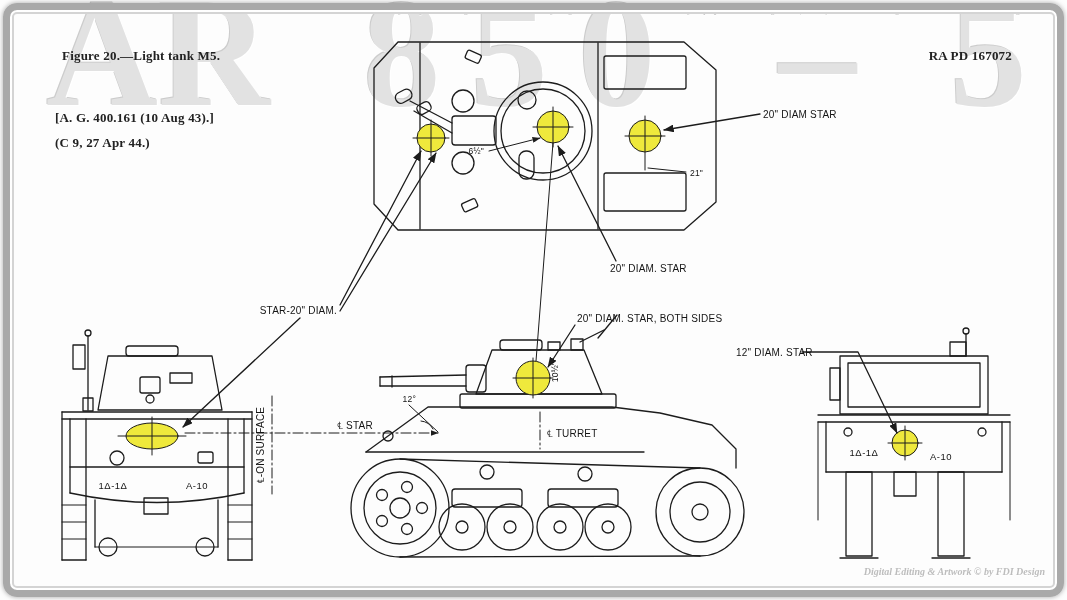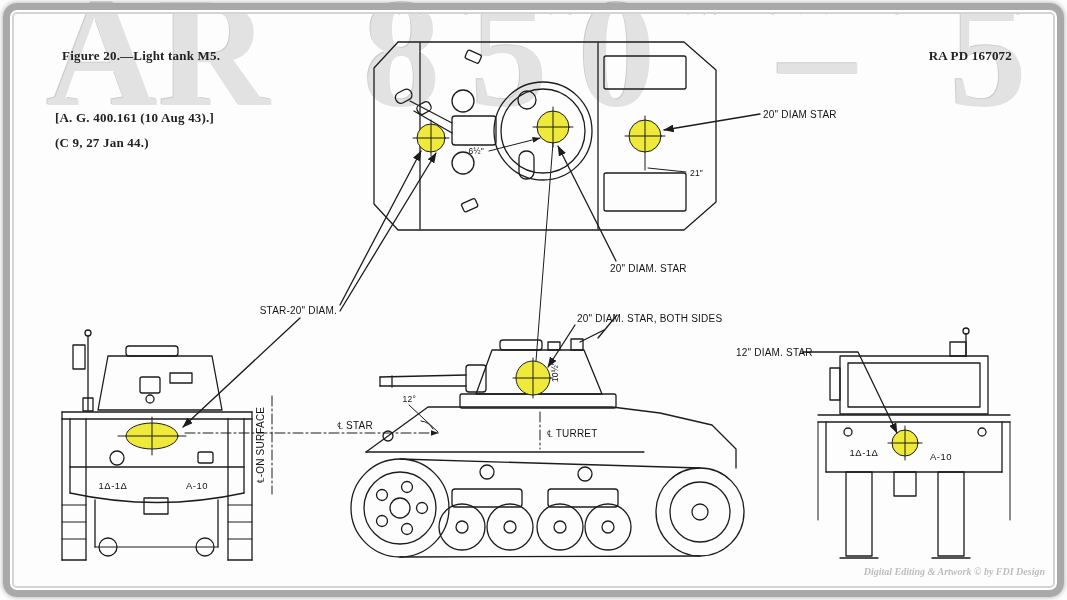--- a/index.html
+++ b/index.html
@@ -44,21 +44,21 @@
     <span>AR</span>
     <span class="sp-wide">850</span>
     <span>–</span>
     <span>5</span>
   </div>
 
   <div class="wm-top">WWII Study © by FDI Design / AR 850 – 5 / Army Regulations 850 – 5 / US Military Equipment Markings / A. (Blank) 1943 incl. Change #9 / Unit &amp; Vehicle Markings / WWII</div>
 
   <div class="hdr" id="caption">Figure 20.—Light tank M5.</div>
   <div class="hdr" id="ref1">[A. G. 400.161 (10 Aug 43).]</div>
-  <div class="hdr" id="ref2">(C 9, 27 Jan 44.)</div>
+  <div class="hdr" id="ref2">(C 9, 27 Apr 44.)</div>
   <div class="hdr" id="plate">RA PD 167072</div>
 
   <svg class="fig" viewBox="0 0 1067 600">
     <defs>
       <marker id="arr" markerWidth="8" markerHeight="6" refX="7.5" refY="3" orient="auto">
         <path d="M0,0 L8,3 L0,6 Z" fill="#1c1c1c"></path>
       </marker>
     </defs>
 
     <g class="ln">

